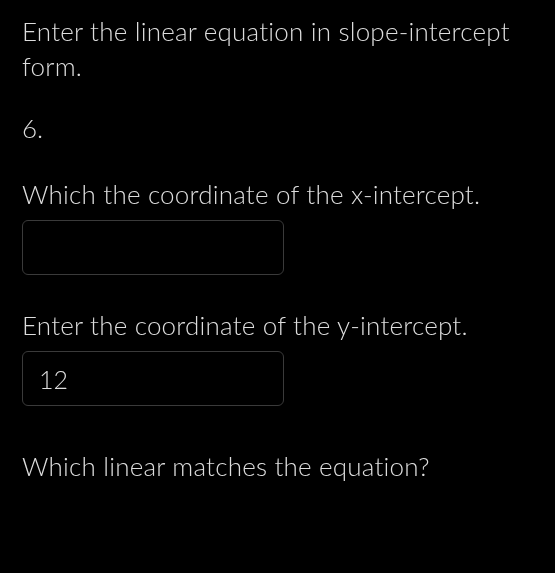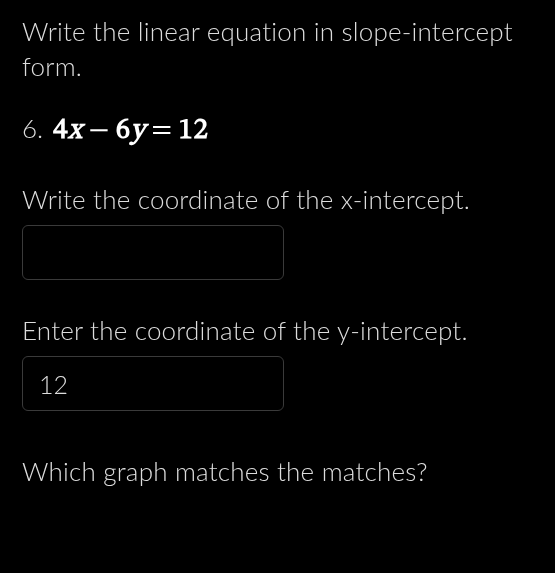--- a/index.html
+++ b/index.html
@@ -62,31 +62,28 @@
     padding: 0 16px;
     font-family: inherit;
     outline: none;
   }
 </style>
 </head>
 <body>
 
 
 
-<div class="instruction">Write the linear equation in slope-intercept form.</div>
+<div class="instruction">Enter the linear equation in slope-intercept form.</div>
 
 <div class="problem-row">
   <span class="problem-number">6.</span>
-  <span class="equation">
-    <span>4</span><span class="var">x</span><span class="op">−</span><span>6</span><span class="var">y</span><span class="op">=</span><span>12</span>
-  </span>
 </div>
 
-<div class="prompt">Write the coordinate of the x-intercept.</div>
+<div class="prompt">Which the coordinate of the x-intercept.</div>
 <input class="answer-box" type="text" value="" style="">
 
 <div class="prompt prompt2">Enter the coordinate of the y-intercept.</div>
 <input class="answer-box" type="text" value="12" style="">
 
-<div class="prompt prompt3">Which graph matches the matches?</div>
+<div class="prompt prompt3">Which linear matches the equation?</div>
 
 
 
 
 </body></html>

